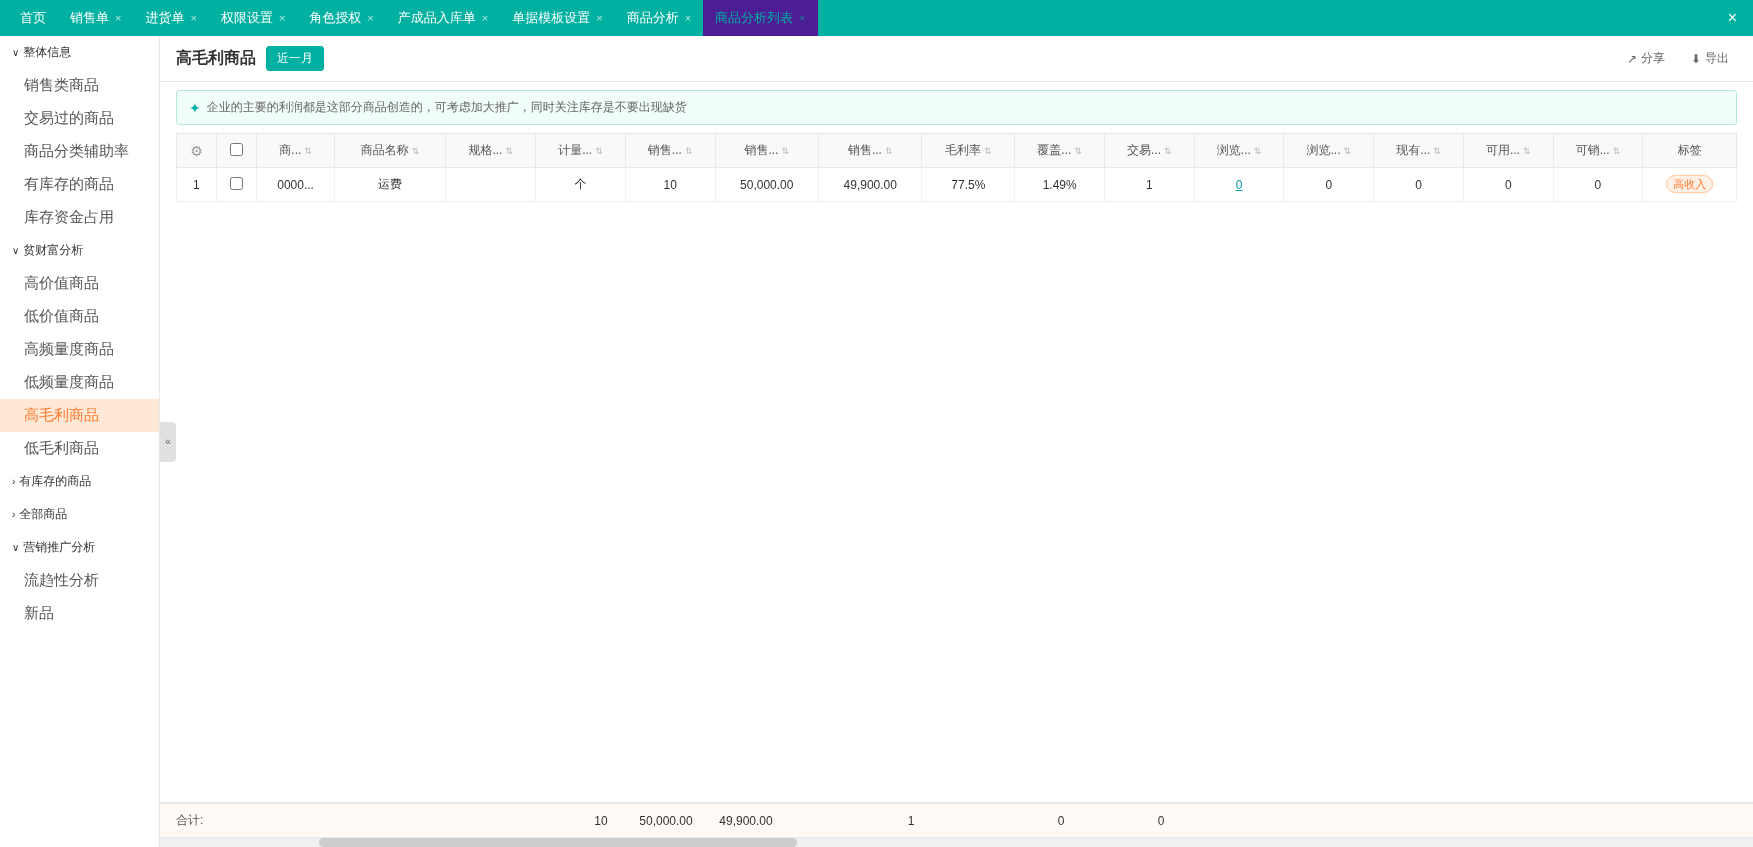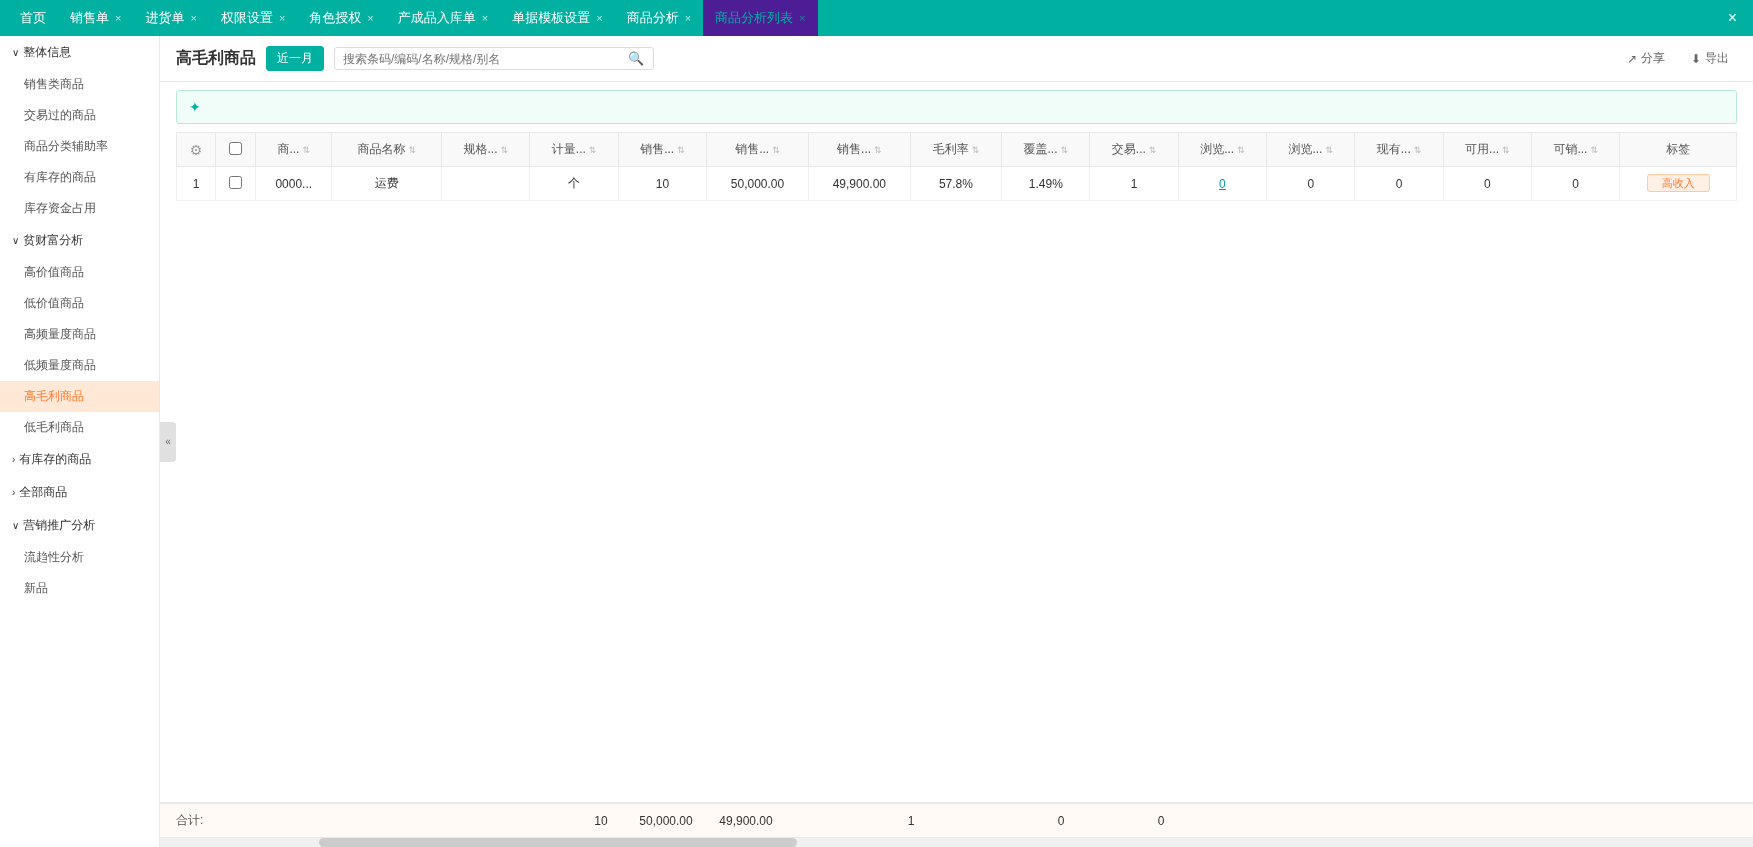--- a/index.html
+++ b/index.html
@@ -63,21 +63,21 @@
       color: #333;
       cursor: pointer;
       user-select: none;
     }
     .sidebar-group-header .arrow {
       margin-right: 4px;
       font-size: 10px;
     }
     .sidebar-item {
       padding: 7px 12px 7px 24px;
-      font-size: 12px;
+      font-size: 15px;
       color: #555;
       cursor: pointer;
       white-space: nowrap;
     }
     .sidebar-item.active {
       background: #ffe8d6;
       color: #ff7a30;
     }
 
     
@@ -209,22 +209,22 @@
       padding: 8px 6px;
       text-align: center;
       border: 1px solid #f0f0f0;
       color: #333;
       white-space: nowrap;
     }
     .tag-high-income {
       background: #fff0e6;
       color: #ff7a30;
       border: 1px solid #ffcaa0;
-      border-radius: 3px;
-      padding: 2px 14px;
+      border-radius: 9px;
+      padding: 2px 6px;
       font-size: 11px;
     }
     .col-link { color: #0097a7; cursor: pointer; text-decoration: underline; }
 
     
     .footer-total {
       display: flex;
       align-items: center;
       border-top: 2px solid #e8e8e8;
       background: #fffaf5;
@@ -317,38 +317,35 @@
       <div style="position:relative; display:flex; align-items:center; height:100%;">
         <div style="position:absolute; left:0; top:50%; transform:translateY(-50%); width:16px; height:40px; background:#e0e0e0; border-radius:0 4px 4px 0; display:flex; align-items:center; justify-content:center; cursor:pointer; font-size:10px; color:#666; z-index:10;" id="collapse-btn">«</div>
       </div>
     </div>
 
     <div class="content-area">
 
       <div class="content-header">
         <span class="content-title">高毛利商品</span>
         <button class="btn-period active">近一月</button>
-        <div class="search-input-wrapper">
-          <input type="text" placeholder="搜索条码/编码/名称/规格/别名" style="">
-          <span class="search-icon">🔍</span>
-        </div>
         <div class="header-actions">
           <div class="action-btn">
             <span>↗</span>
             <span>分享</span>
           </div>
           <div class="action-btn">
             <span>⬇</span>
             <span>导出</span>
           </div>
         </div>
       </div>
 
       <div class="info-banner">
         <span class="info-icon">✦</span>
+        <span>企业的主要的利润都是这部分商品创造的，可考虑加大推广，同时关注库存是不要出现缺货</span>
       </div>
 
       <div class="table-wrapper">
         <table>
           <thead id="table-head">
               <tr>
                 <th><span class="gear-icon">⚙</span></th>
                 <th><input type="checkbox" style=""></th>
                 <th>
                   <div class="col-sort">
@@ -451,21 +448,21 @@
               <tr>
                 <td>1</td>
                 <td><input type="checkbox" style=""></td>
                 <td>0000...</td>
                 <td>运费</td>
                 <td></td>
                 <td>个</td>
                 <td>10</td>
                 <td>50,000.00</td>
                 <td>49,900.00</td>
-                <td>57.8%</td>
+                <td>77.5%</td>
                 <td>1.49%</td>
                 <td>1</td>
                 <td><span class="col-link">0</span></td>
                 <td>0</td>
                 <td>0</td>
                 <td>0</td>
                 <td>0</td>
                 <td><span class="tag-high-income">高收入</span></td>
               </tr>
             </tbody>

